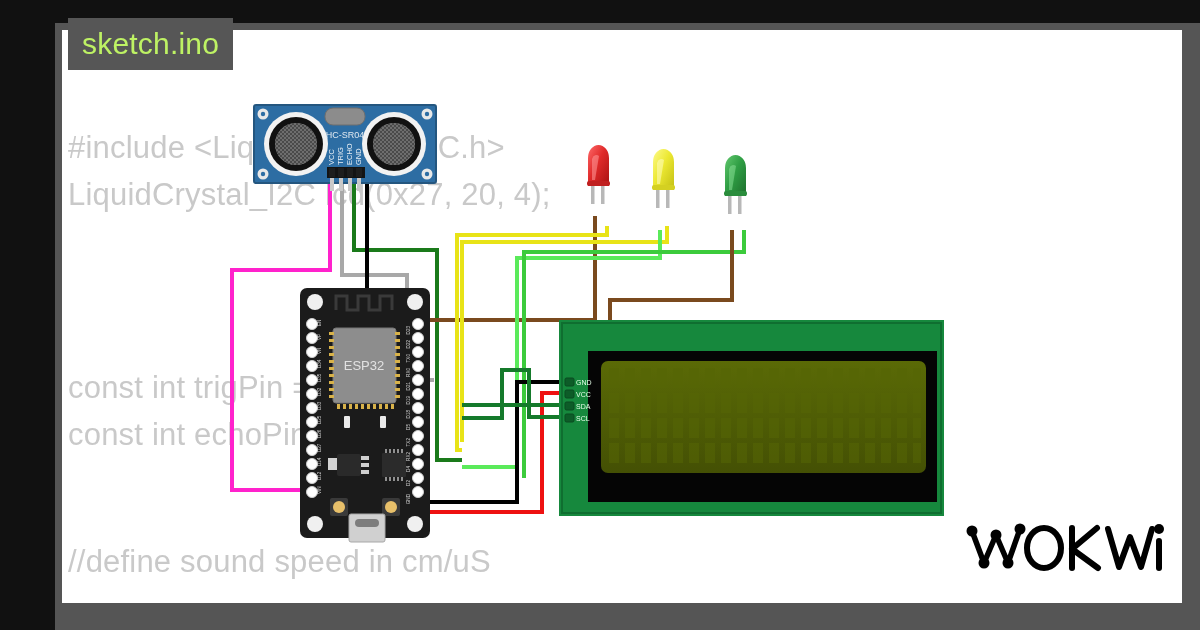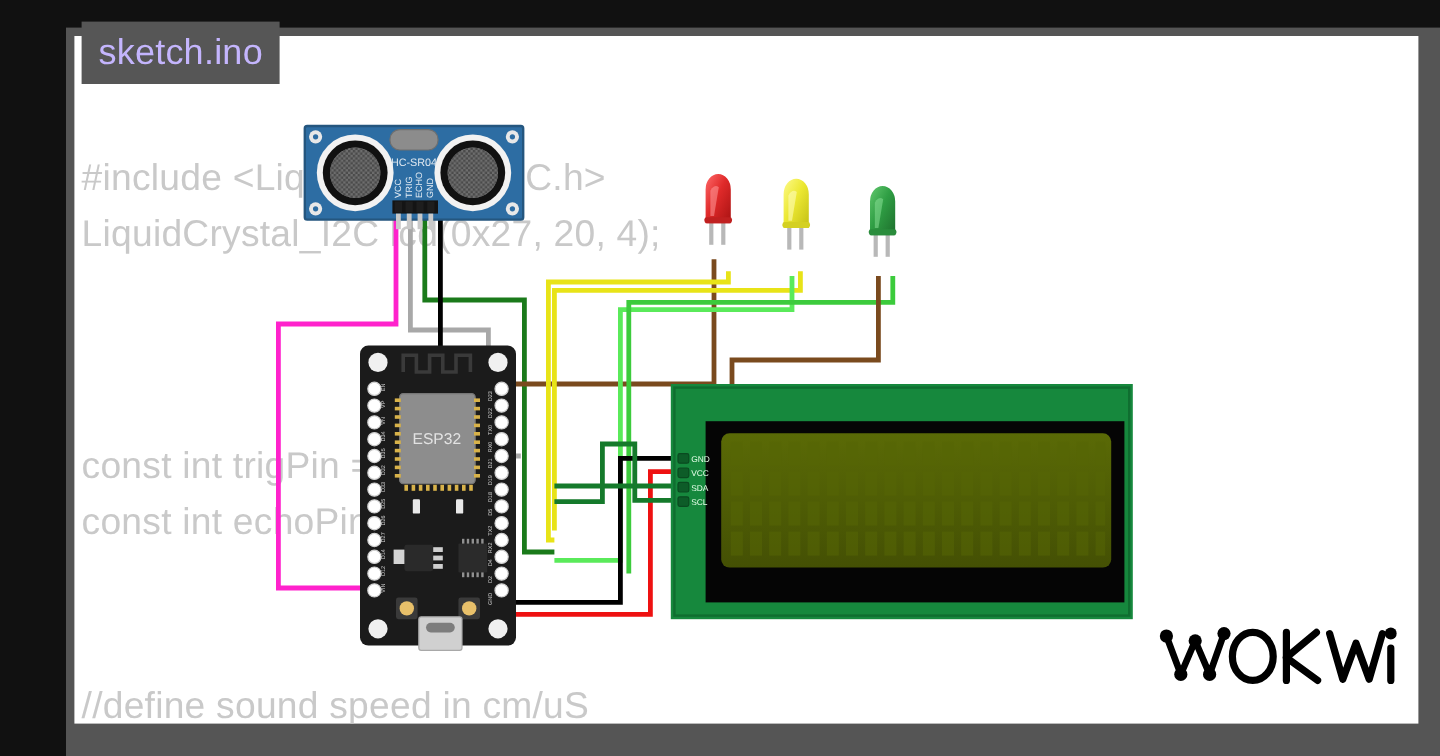--- a/index.html
+++ b/index.html
@@ -16,21 +16,21 @@
     position:absolute;left:55px;top:23px;width:1145px;height:607px;background:#555555;
   }
   .canvas{
     position:absolute;left:62px;top:30px;width:1120px;height:573px;
     background:#ffffff;overflow:hidden;
   }
 
   
   .tab{
     position:absolute;left:68px;top:18px;
-    background:#565656;color:#c4b5fd;
+    background:#565656;color:#bef264;
     font-size:30px;line-height:52px;
     padding:0 14px;height:52px;
     letter-spacing:.2px;
     white-space:nowrap;
     z-index:40;
   }
 
   
   .code-layer{
     position:absolute;left:0;top:0;width:1120px;height:573px;
@@ -62,21 +62,21 @@
   <div class="outer-frame"></div>
   <div class="gray-gutter"></div>
 
   <div class="canvas">
 
     <div class="code-layer">
       <div class="code-line" style="top:100px">#include &lt;LiquidCrystal_I2C.h&gt;</div>
       <div class="code-line" style="top:147px">LiquidCrystal_I2C lcd(0x27, 20, 4);</div>
       <div class="code-line" style="top:340px">const int trigPin = 5;</div>
       <div class="code-line" style="top:387px">const int echoPin = 18;</div>
-      <div class="code-line" style="top:540px">//define sound speed in cm/uS</div>
+      <div class="code-line" style="top:514px">//define sound speed in cm/uS</div>
 
     </div>
 
     <svg class="circuit" viewBox="0 0 1120 573" width="1120" height="573">
 
       <g fill="none" stroke-width="4" stroke-linecap="butt" stroke-linejoin="miter">
 
         <path stroke="#ff22cc" d="M 268 150 L 268 240 L 170 240 L 170 460 L 245 460"></path>
 
         <path stroke="#a8a8a8" d="M 280 152 L 280 245 L 345 245 L 345 350 L 372 350"></path>

